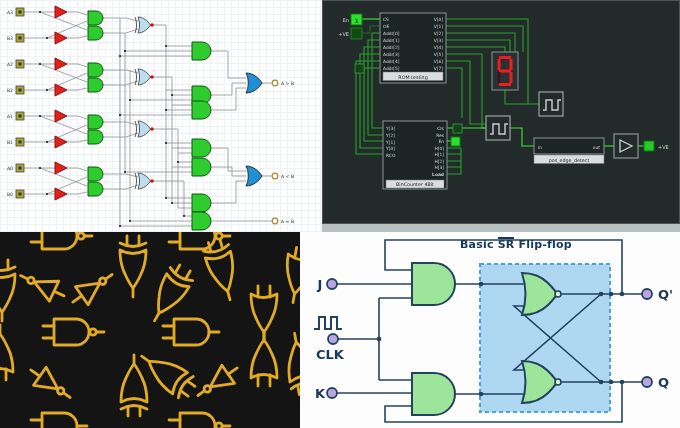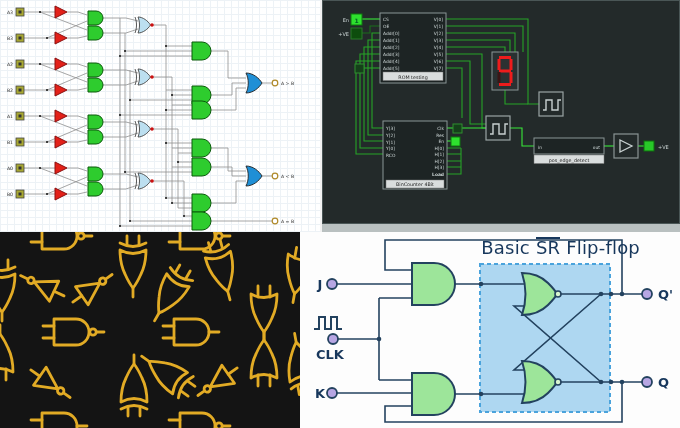--- a/index.html
+++ b/index.html
@@ -16,22 +16,22 @@
   svg{display:block;}
   text{font-family:"DejaVu Sans",sans-serif;}
   .tl-lbl{font-size:4.6px;fill:#333;}
   .tr-pin{font-size:4.4px;fill:#cdd6d6;}
   .tr-bar{font-size:4.8px;fill:#1c1c1c;}
   .tr-tag{font-size:5px;fill:#cdd6d6;}
   .tr-val{font-size:6px;fill:#062;font-weight:bold;}
   .seg{fill:#3a1616;}
   .seg.on{fill:#ee1c1c;}
   .br-lbl{font-size:13px;font-weight:bold;fill:#17375c;}
-  #br-title{position:absolute;left:160px;top:5px;width:180px;text-align:right;
-            color:#17375c;font-size:18px;font-weight:normal;letter-spacing:.2px;}
+  #br-title{position:absolute;left:160px;top:5px;width:180px;text-align:left;
+            color:#17375c;font-size:11px;font-weight:bold;letter-spacing:.2px;}
   #br-title .ovl{display:inline-block;border-top:2.5px solid #17375c;line-height:1.05;}
 </style>
 </head>
 <body>
 
 <div id="stage">
 
   <div id="q-tl" class="quad">
     <svg width="320" height="232" viewBox="0 0 320 232">
       <defs>

